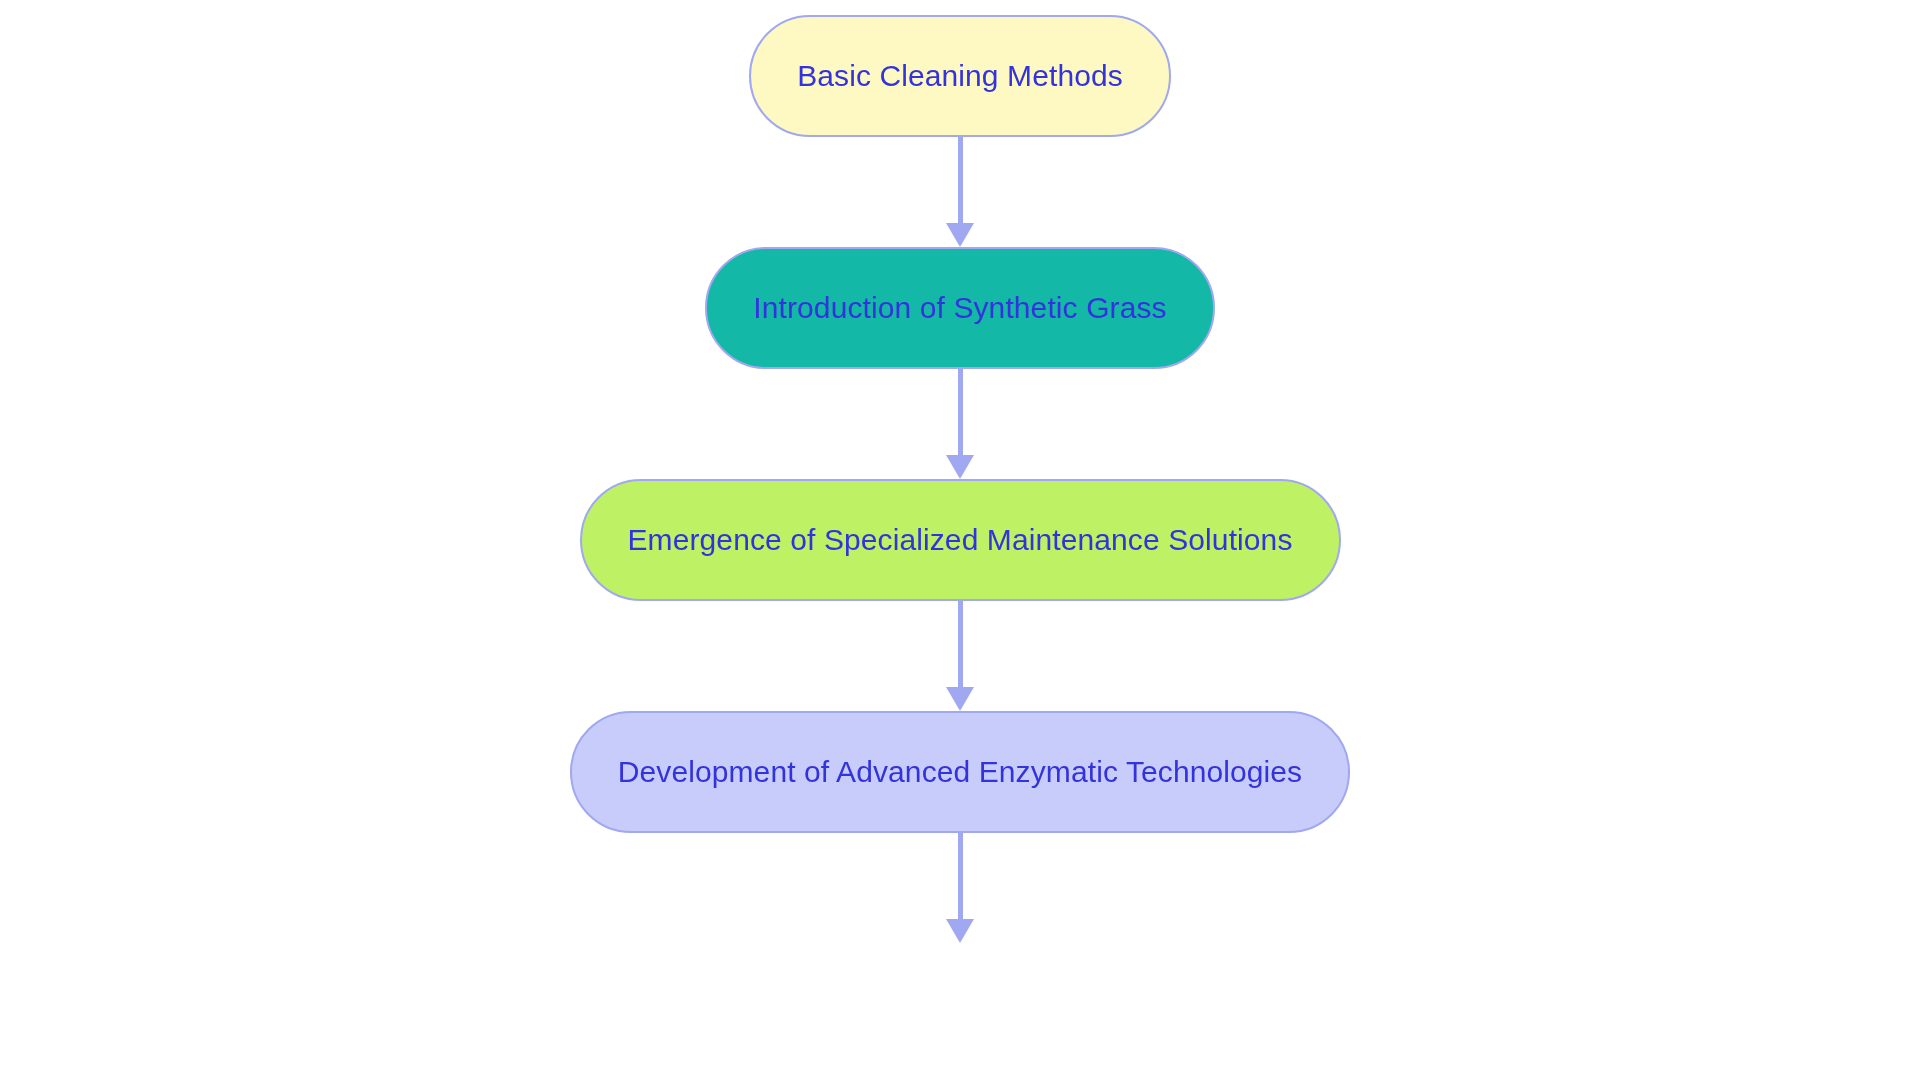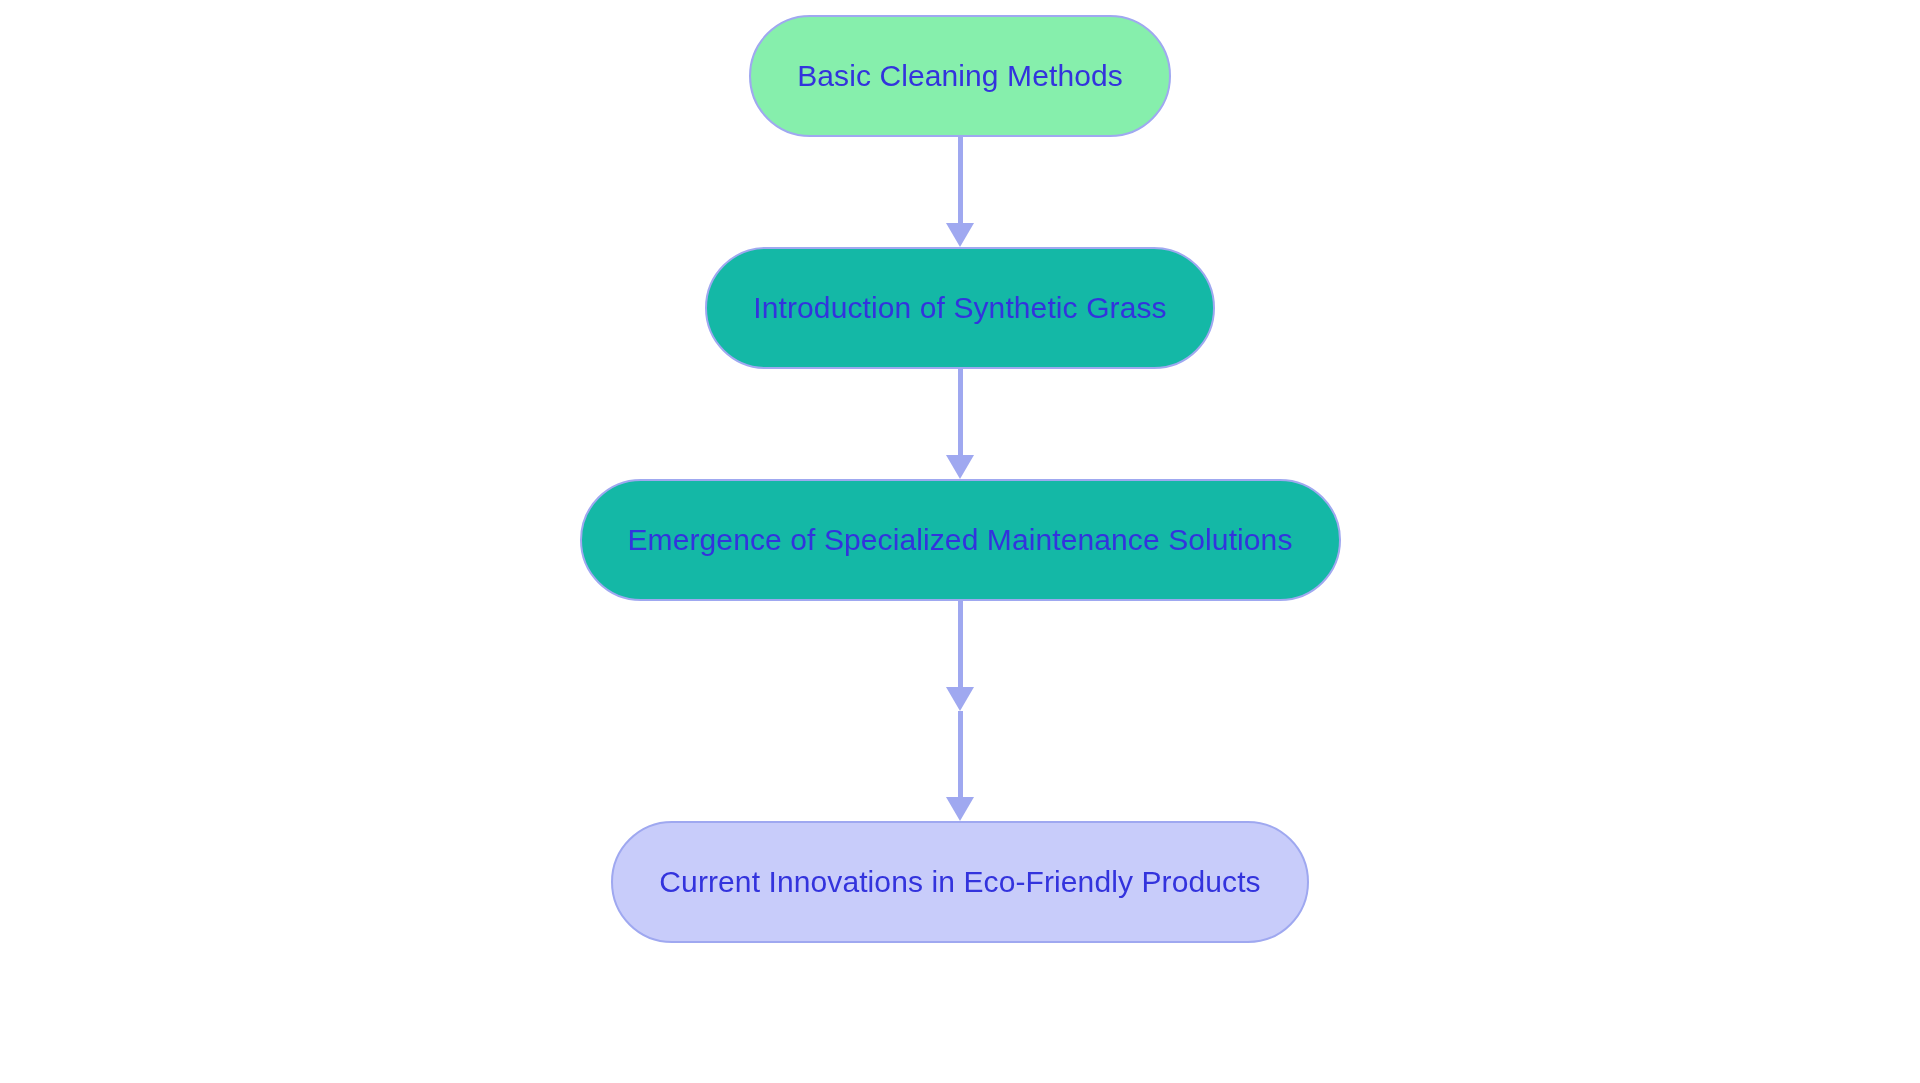--- a/index.html
+++ b/index.html
@@ -86,51 +86,51 @@
 
   
   .flow-column { padding-top: 15px; }
 </style>
 </head>
 <body>
 
 <div id="flowchart-canvas" style="background: rgb(255, 255, 255);">
   <div class="flow-column">
 
-    <div class="flow-node" style="background: #86efac; border-color: rgb(159, 168, 240);">
+    <div class="flow-node" style="background: #fef9c3; border-color: rgb(159, 168, 240);">
       <span class="flow-node-label" style="color: rgb(51, 51, 221);">Basic Cleaning Methods</span>
     </div>
 
     <div class="flow-connector">
       <span class="connector-line" style="background: rgb(159, 168, 240);"></span>
       <span class="connector-arrowhead" style="border-top-color: rgb(159, 168, 240);"></span>
     </div>
 
     <div class="flow-node" style="background: #14b8a6; border-color: rgb(159, 168, 240);">
       <span class="flow-node-label" style="color: rgb(51, 51, 221);">Introduction of Synthetic Grass</span>
     </div>
 
     <div class="flow-connector">
       <span class="connector-line" style="background: rgb(159, 168, 240);"></span>
       <span class="connector-arrowhead" style="border-top-color: rgb(159, 168, 240);"></span>
     </div>
 
-    <div class="flow-node" style="background: #14b8a6; border-color: rgb(159, 168, 240);">
+    <div class="flow-node" style="background: #bef264; border-color: rgb(159, 168, 240);">
       <span class="flow-node-label" style="color: rgb(51, 51, 221);">Emergence of Specialized Maintenance Solutions</span>
     </div>
 
     <div class="flow-connector">
       <span class="connector-line" style="background: rgb(159, 168, 240);"></span>
       <span class="connector-arrowhead" style="border-top-color: rgb(159, 168, 240);"></span>
     </div>
 
+    <div class="flow-node" style="background: rgb(200, 204, 250); border-color: rgb(159, 168, 240);">
+      <span class="flow-node-label" style="color: rgb(51, 51, 221);">Development of Advanced Enzymatic Technologies</span>
+    </div>
 
     <div class="flow-connector">
       <span class="connector-line" style="background: rgb(159, 168, 240);"></span>
       <span class="connector-arrowhead" style="border-top-color: rgb(159, 168, 240);"></span>
     </div>
 
-    <div class="flow-node" style="background: rgb(200, 204, 250); border-color: rgb(159, 168, 240);">
-      <span class="flow-node-label" style="color: rgb(51, 51, 221);">Current Innovations in Eco-Friendly Products</span>
-    </div>
 
   </div>
 </div>
 
 </body></html>

